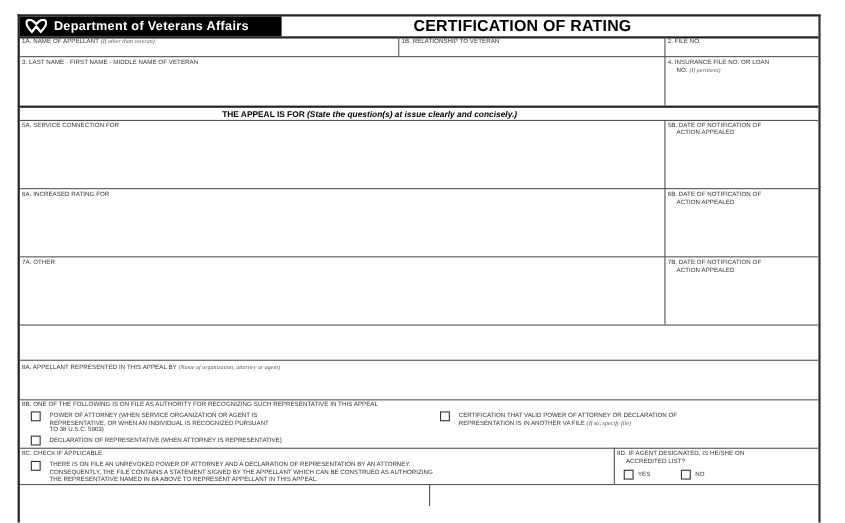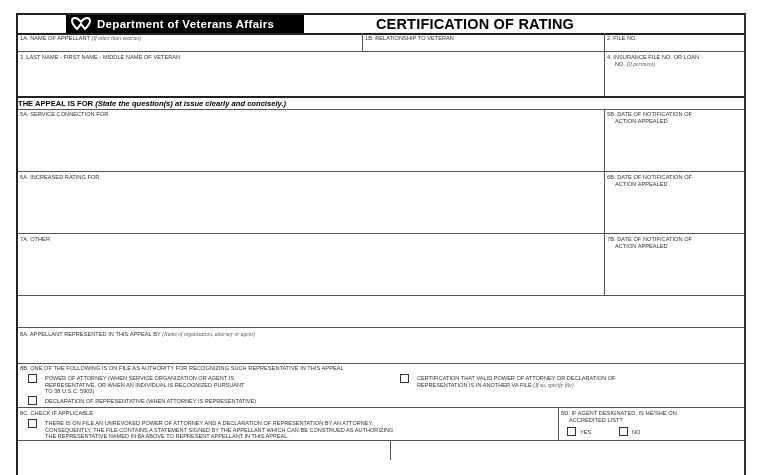--- a/index.html
+++ b/index.html
@@ -7,25 +7,25 @@
          font-family: "Liberation Sans", sans-serif; color: #222; }
   .form { position: absolute; left: 16px; top: 13px; width: 730px; height: 470px;
           border-left: 2px solid #222; border-right: 2px solid #333; border-top: 2px solid #222; box-sizing: border-box; }
   .abs { position: absolute; box-sizing: border-box; }
   .hline { position: absolute; left: 0; right: 0; height: 0; border-top: 1px solid #555; }
   .hline.thick { border-top: 2px solid #222; }
   .vline { position: absolute; width: 0; border-left: 1px solid #555; }
   .lbl { position: absolute; font-size: 5.6px; line-height: 7px; color: #333; letter-spacing: 0.05px; white-space: nowrap; }
   .lbl .it { font-family: "Liberation Serif", serif; font-style: italic; font-size: 5.4px; color: #555; }
   .indent { padding-left: 8px; }
-  .header-band { position: absolute; left: 0; top: 0; width: 238px; height: 18px; background: #000; color: #fff; margin-left: 48px; }
+  .header-band { position: absolute; left: 0; top: 0; width: 238px; height: 18px; background: #000; color: #fff; }
   .header-band .logo { position: absolute; left: 5px; top: 2px; width: 20px; height: 14px; }
   .header-band .dept { position: absolute; left: 31px; top: 2px; font-size: 11.5px; font-weight: bold; line-height: 14px; letter-spacing: 0.3px; }
   .title { position: absolute; left: 238px; top: 0; right: 0; height: 18px; text-align: center; font-size: 14.5px; font-weight: bold; line-height: 18px; color: #000; letter-spacing: 0.2px; padding-right: 50px; }
-  .appeal-hdr { position: absolute; left: 0; right: 0; top: 83px; height: 11px; text-align: left; font-size: 7.6px; font-weight: bold; line-height: 11px; color: #000; padding-right: 90px; }
+  .appeal-hdr { position: absolute; left: 0; right: 0; top: 83px; height: 11px; text-align: center; font-size: 7.6px; font-weight: bold; line-height: 11px; color: #000; padding-right: 90px; }
   .appeal-hdr .ital { font-style: italic; }
   .cb { position: absolute; width: 9px; height: 9px; border: 1px solid #333; box-sizing: border-box; background: #fff; }
   .cbtext { position: absolute; font-size: 5.6px; line-height: 6.6px; color: #333; white-space: nowrap; }
 </style>
 </head>
 <body>
 
 <div class="form">
 
   <div class="header-band">

